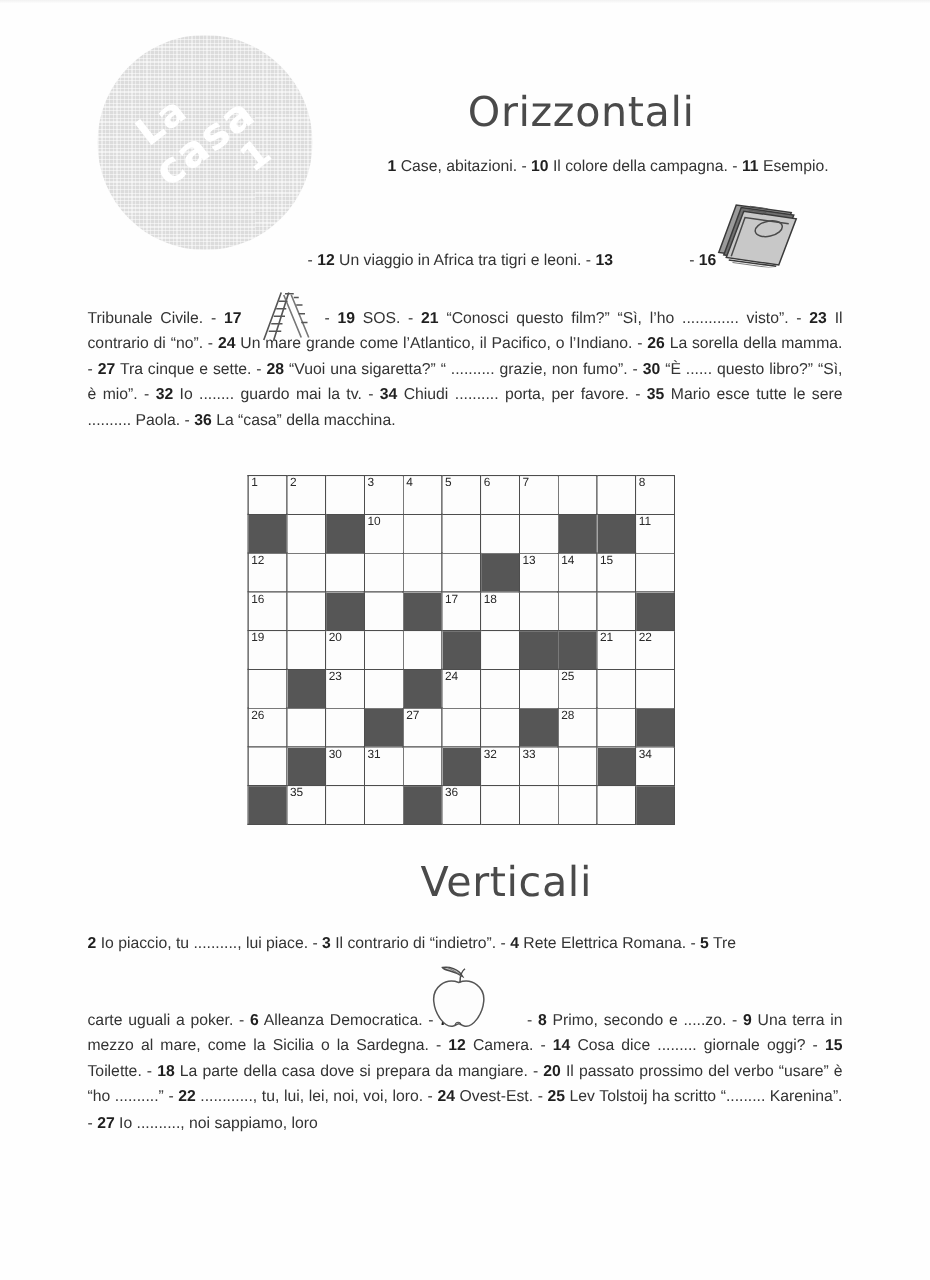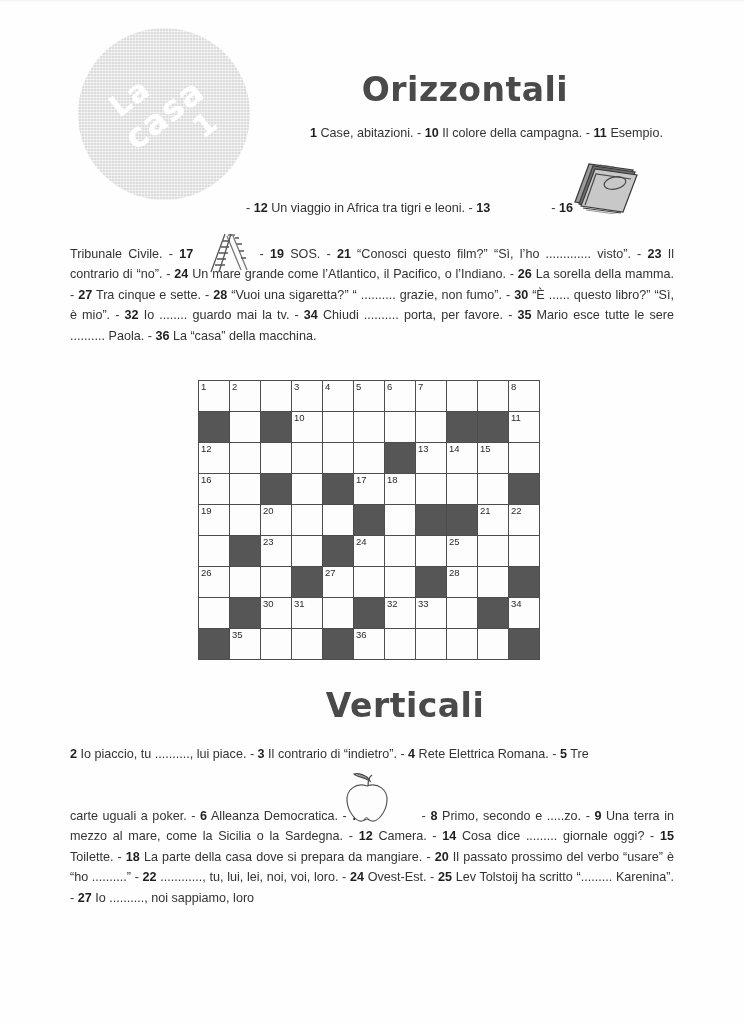--- a/index.html
+++ b/index.html
@@ -67,21 +67,21 @@
     line-height: 1;
   }
   .logo-la   { font-size: 30px; margin-right: 34px; }
   .logo-casa { font-size: 34px; }
   .logo-num  { font-size: 30px; margin-left: 52px; }
 
   
   .heading {
     position: absolute;
     font-family: "DejaVu Sans", sans-serif;
-    font-weight: bold;
+    font-weight: normal;
     font-size: 33px;
     letter-spacing: 0.5px;
     color: #4a4a4a;
     text-align: center;
   }
   #heading-orizzontali { left: 300px; top: 70px; width: 330px; }
   #heading-verticali   { left: 240px; top: 686px; width: 330px; }
 
   
   .clues {

